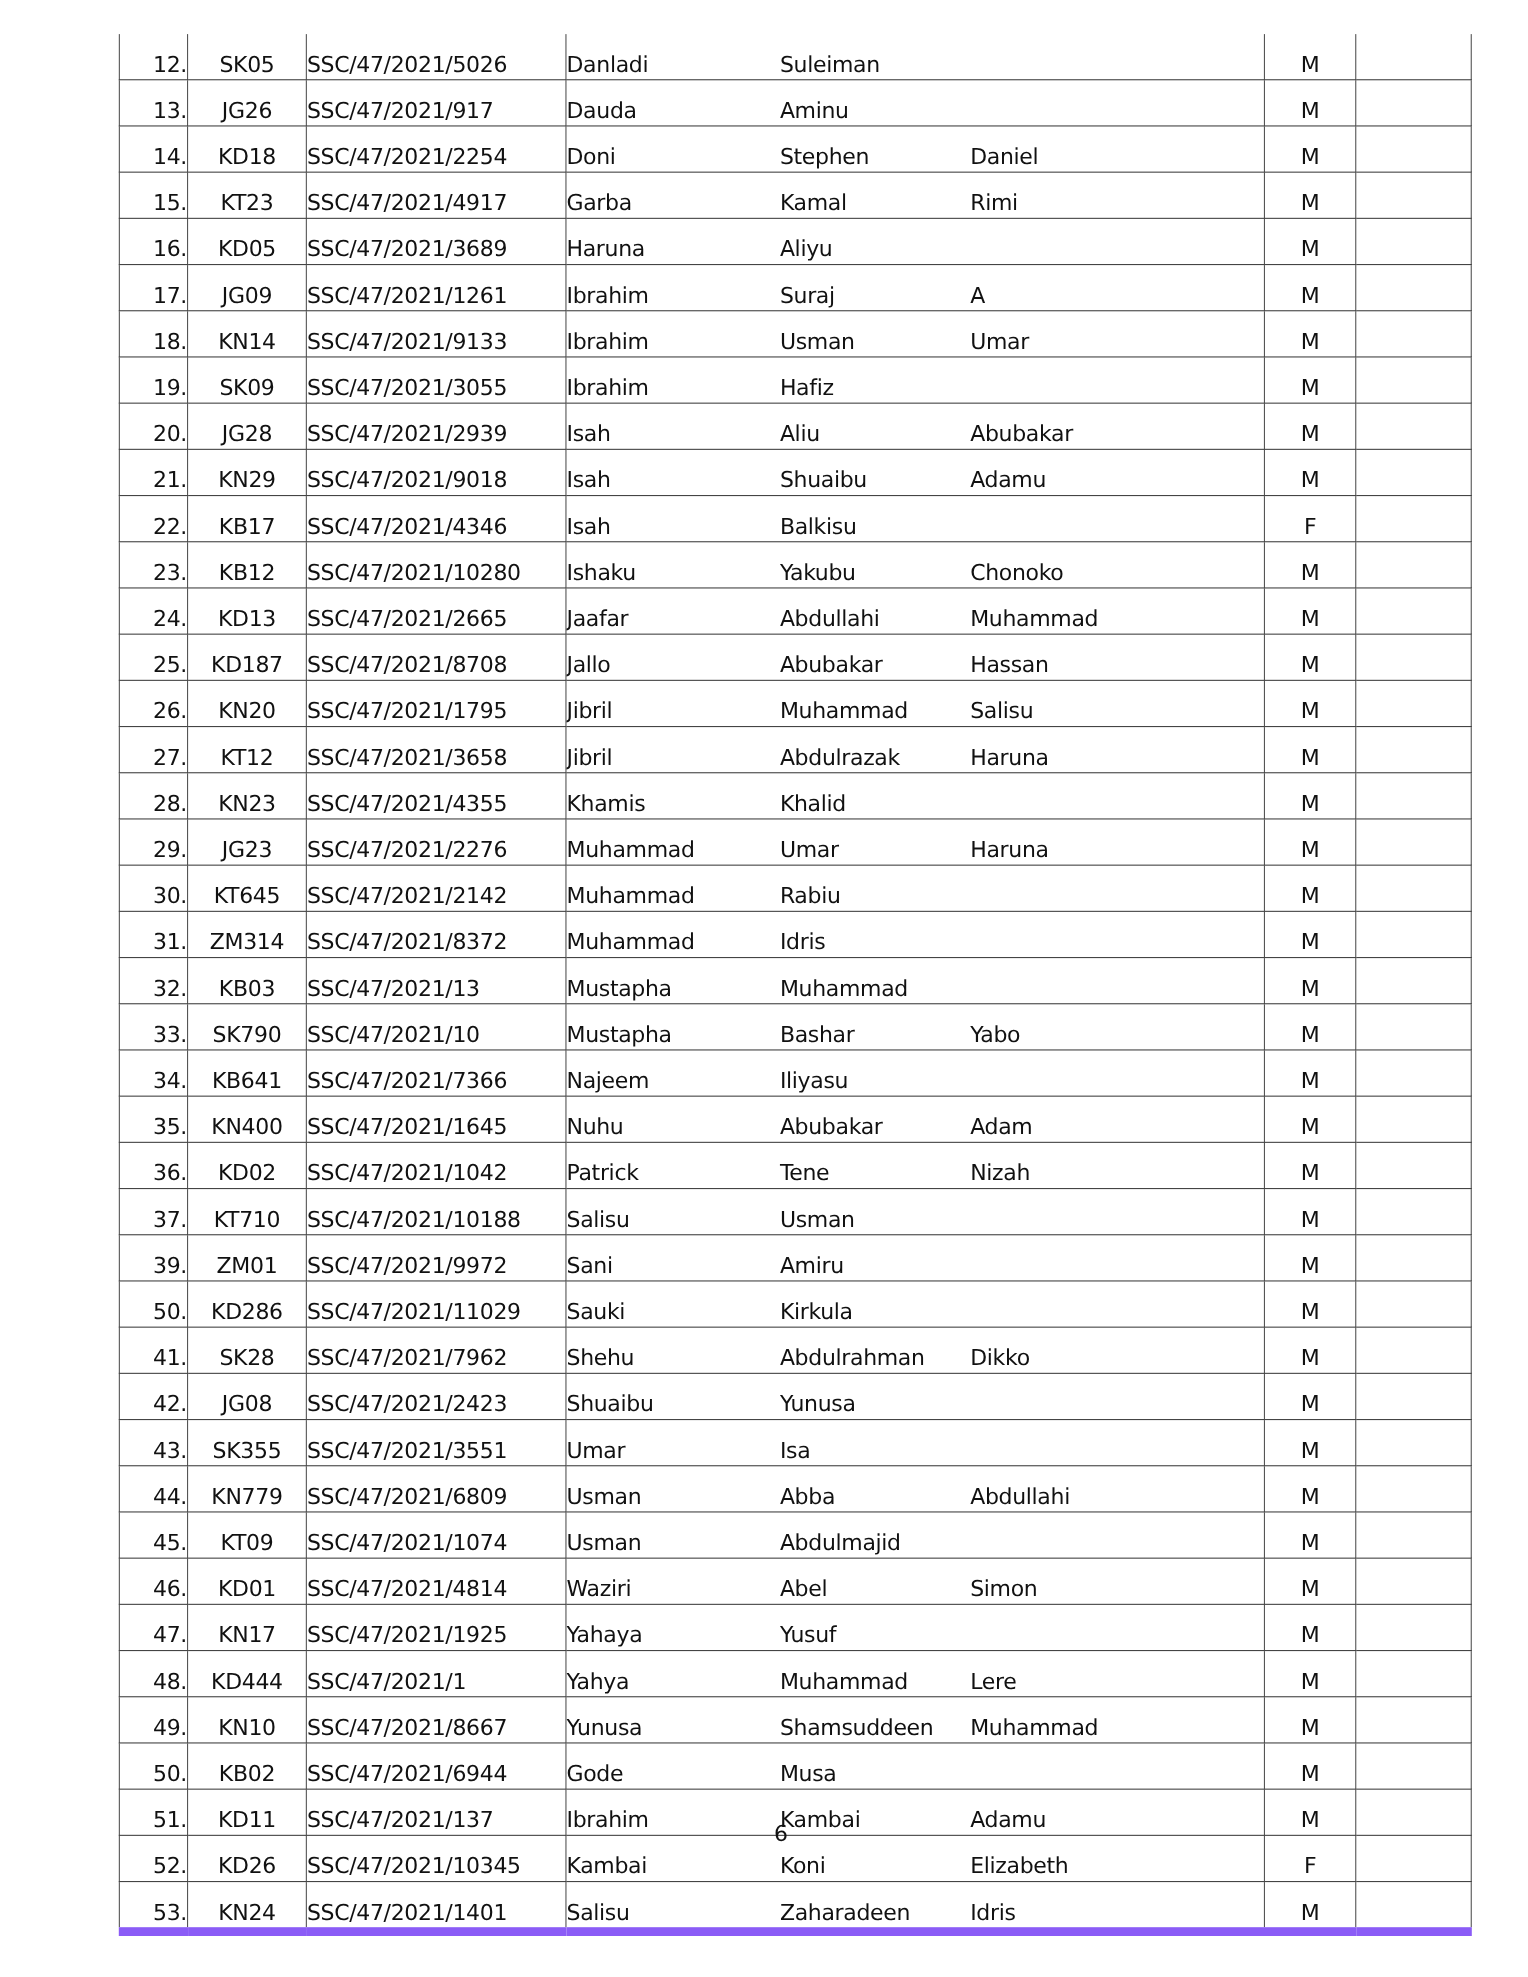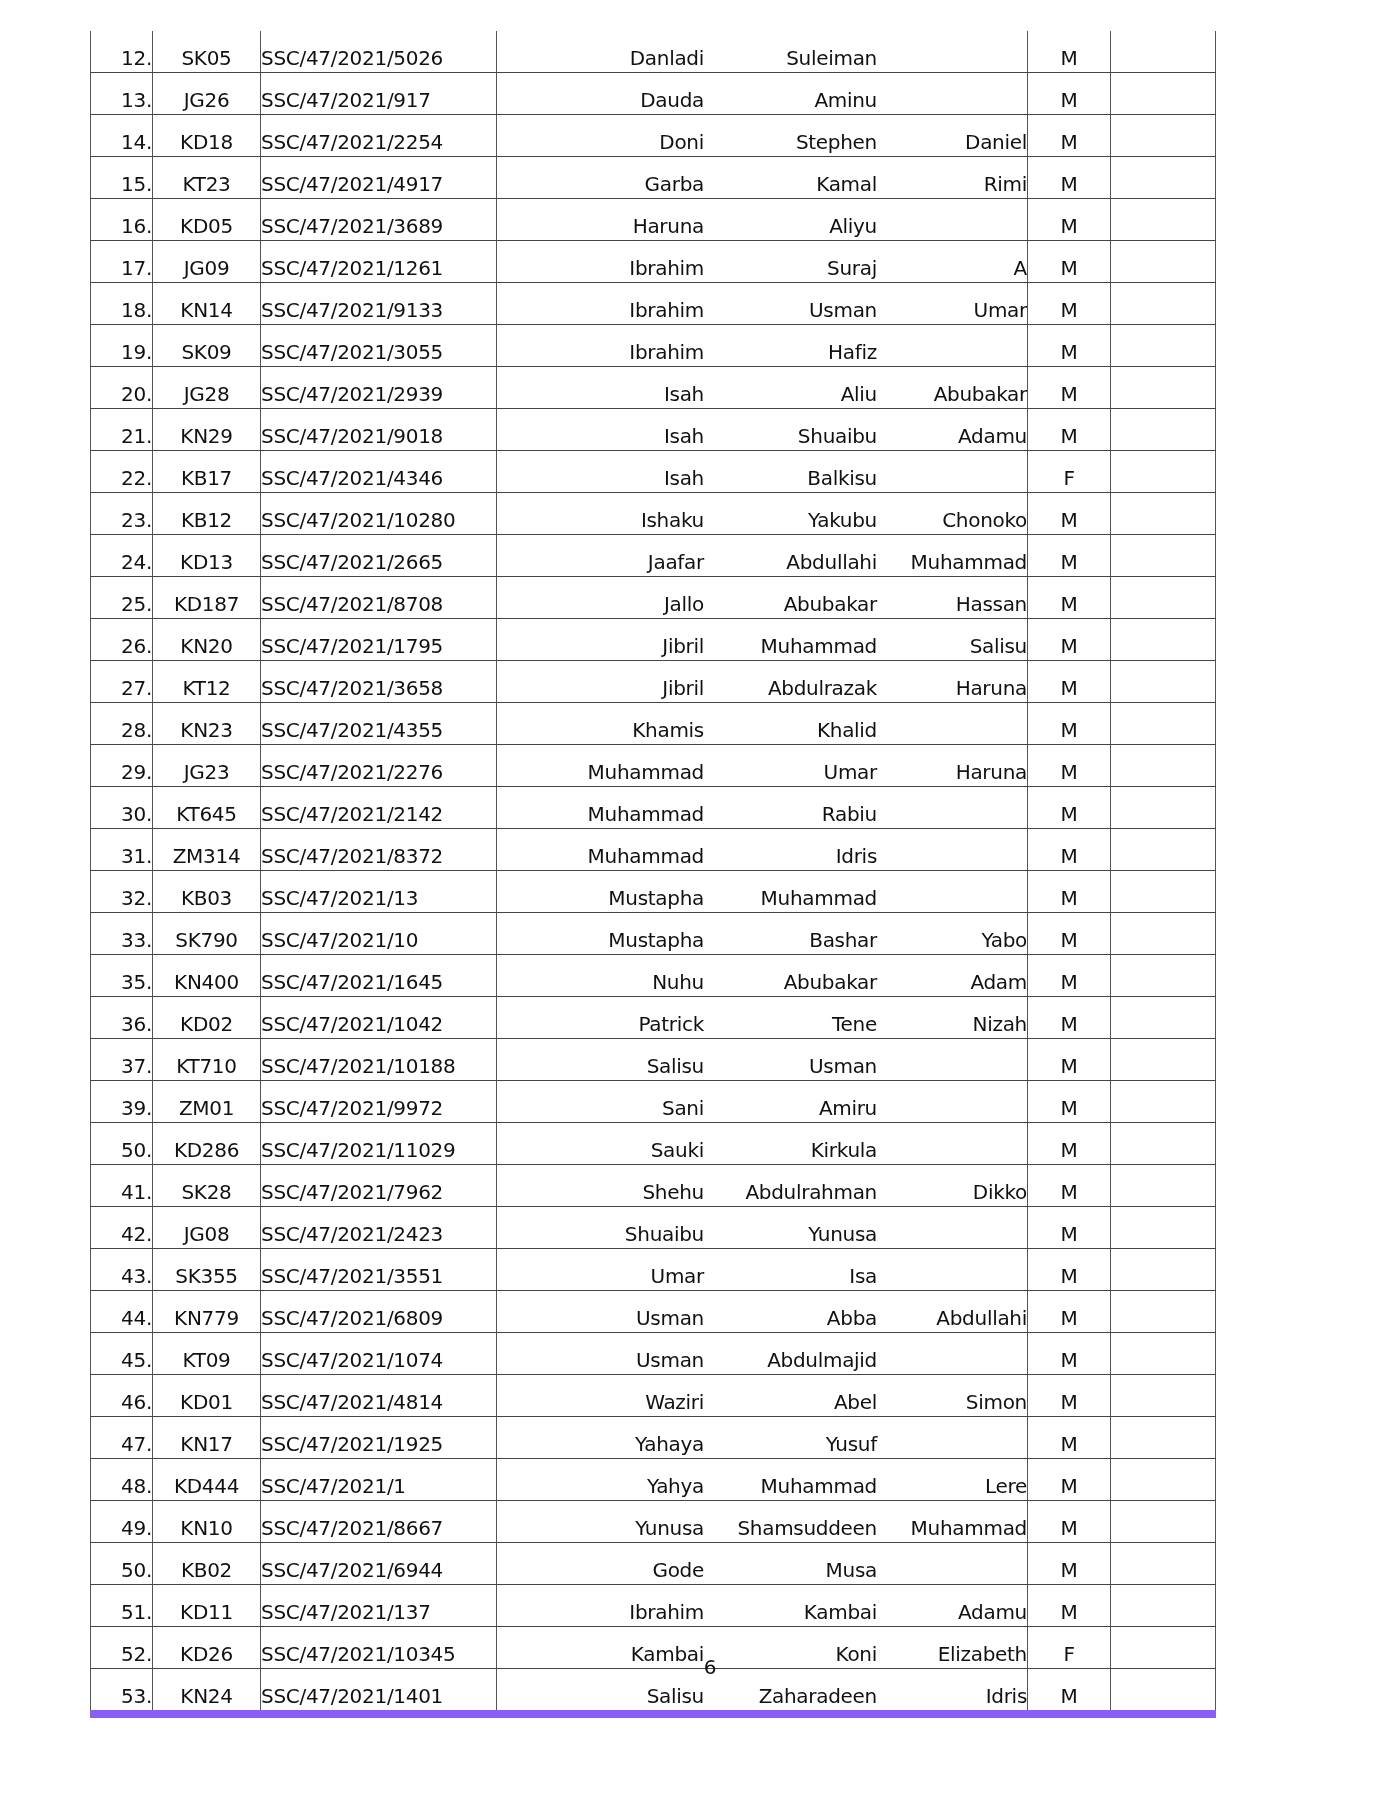--- a/index.html
+++ b/index.html
@@ -1,35 +1,35 @@
 <!DOCTYPE html>
 <html><head>
 <meta charset="utf-8">
 <style>
   html, body { margin: 0; padding: 0; background: #ffffff; }
   body { width: 1389px; height: 1797px; position: relative; overflow: hidden;
          font-family: "DejaVu Sans", sans-serif; color: #111; }
   .page { position: absolute; left: 0; top: 0; width: 1389px; height: 1797px; }
   table.roster {
-    position: absolute; left: 90px; top: 31px;
+    position: absolute; left: 108px; top: 31px;
     border-collapse: collapse; table-layout: fixed;
     width: 1124px;
     padding-left: 40px;
   }
   table.roster td {
     height: 37px; padding: 0; border-left: 1.6px solid #555; border-right: 1.6px solid #555;
     border-bottom: 1.6px solid #444;
     font-size: 20px; line-height: 20px; vertical-align: bottom; padding-bottom: 4px;
     white-space: nowrap; overflow: hidden; letter-spacing: -0.3px;
   }
   table.roster tr:last-child td { border-bottom: 8px solid #8b5cf6; }
   td.c-no { width: 62px; text-align: right; padding-right: 8px; box-sizing: border-box; }
   td.c-code { width: 108px; padding-left: 10px; box-sizing: border-box; text-align: center; }
   td.c-reg { width: 236px; padding-left: 10px; box-sizing: border-box; }
-  td.c-names { width: 531px; box-sizing: border-box; padding-left: 10px; position: relative; text-align: right; }
+  td.c-names { width: 635px; box-sizing: border-box; padding-left: 10px; position: relative; }
   td.c-sex { width: 83px; text-align: center; box-sizing: border-box; }
   td.c-blank { width: 104px; }
   .nm { display: inline-block; vertical-align: bottom; }
   .nm.s { width: 194px; }
   .nm.f { width: 173px; }
   .nm.o { width: 150px; }
   .page-number {
     position: absolute; left: 700px; top: 1655px; width: 20px; text-align: center;
     font-size: 20px;
   }
@@ -211,20 +211,28 @@
       </tr>
         <tr style="">
         <td class="c-no">33.</td>
         <td class="c-code">SK790</td>
         <td class="c-reg">SSC/47/2021/10</td>
         <td class="c-names"><span class="nm s">Mustapha</span><span class="nm f">Bashar</span><span class="nm o">Yabo</span></td>
         <td class="c-sex">M</td>
         <td class="c-blank"></td>
       </tr>
         <tr style="">
+        <td class="c-no">34.</td>
+        <td class="c-code">KB641</td>
+        <td class="c-reg">SSC/47/2021/7366</td>
+        <td class="c-names"><span class="nm s">Najeem</span><span class="nm f">Iliyasu</span><span class="nm o"></span></td>
+        <td class="c-sex">M</td>
+        <td class="c-blank"></td>
+      </tr>
+        <tr style="">
         <td class="c-no">35.</td>
         <td class="c-code">KN400</td>
         <td class="c-reg">SSC/47/2021/1645</td>
         <td class="c-names"><span class="nm s">Nuhu</span><span class="nm f">Abubakar</span><span class="nm o">Adam</span></td>
         <td class="c-sex">M</td>
         <td class="c-blank"></td>
       </tr>
         <tr style="">
         <td class="c-no">36.</td>
         <td class="c-code">KD02</td>

